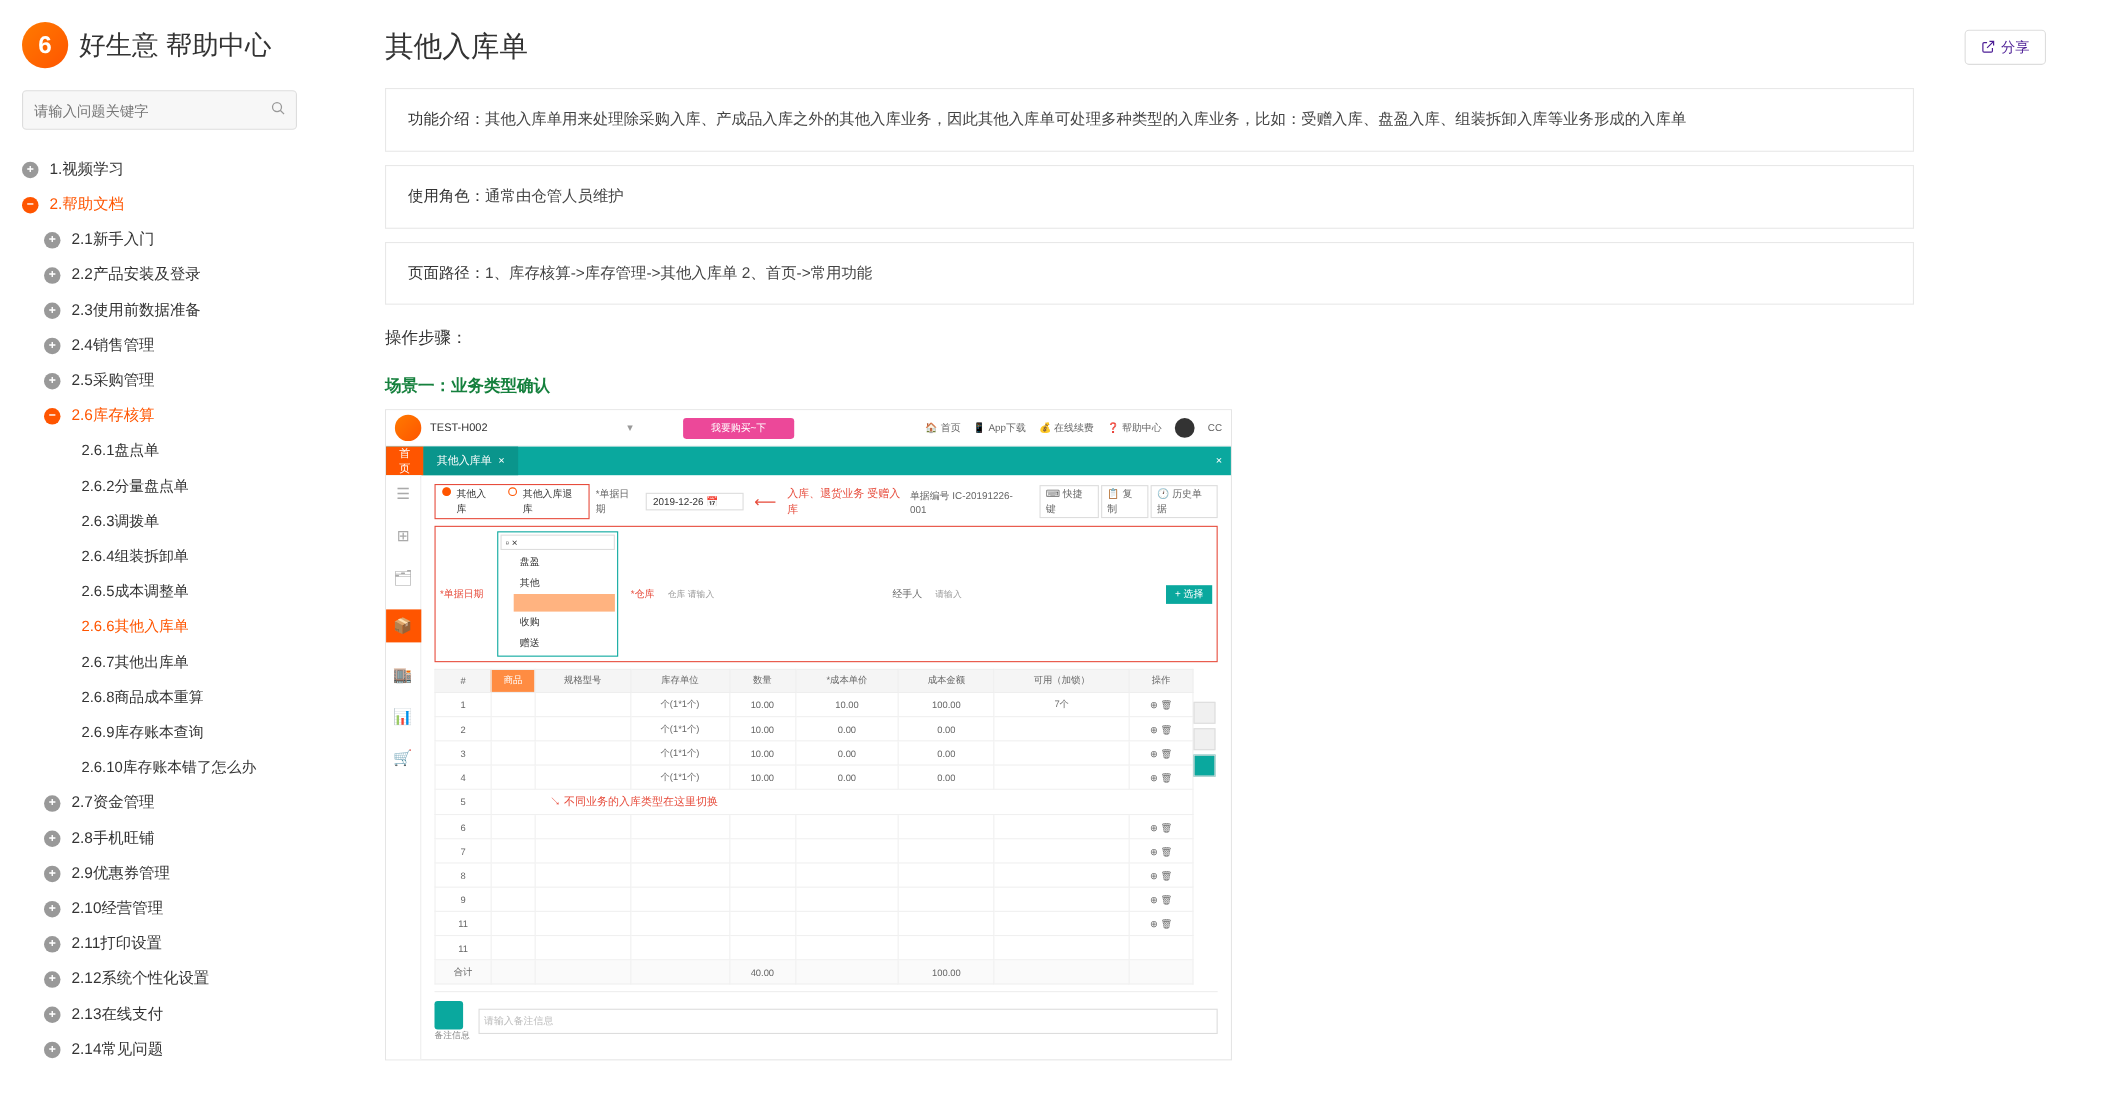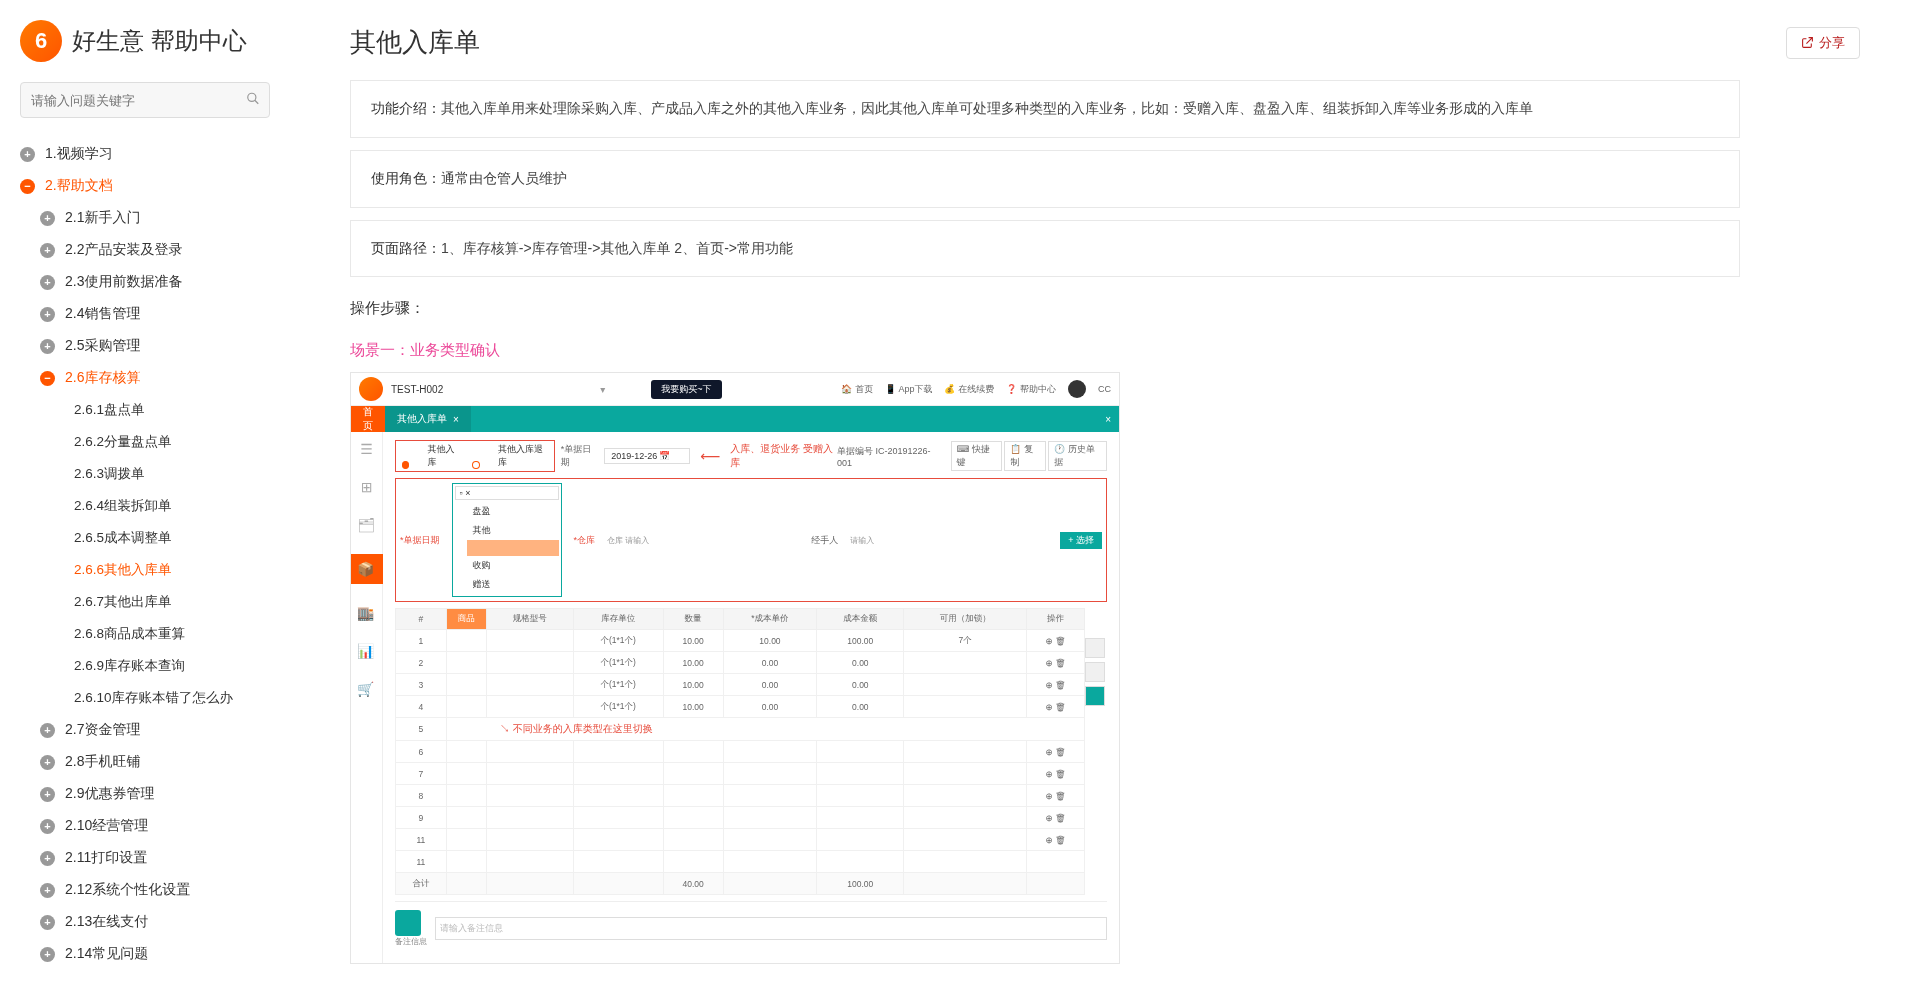--- a/index.html
+++ b/index.html
@@ -15,46 +15,46 @@
 .tree{list-style:none;}
 .tree-item{padding:7px 0;cursor:pointer;display:flex;align-items:center;font-size:14px;color:#333;}
 .tree-item.active{color:#ff5500;}
 .tree-item.sub{padding-left:20px;}
 .tree-item.sub2{padding-left:54px;font-size:13.5px;}
 .plus-icon{width:15px;height:15px;border-radius:50%;background:#999;color:#fff;display:inline-flex;align-items:center;justify-content:center;font-size:11px;margin-right:10px;font-weight:bold;flex-shrink:0;}
 .minus-icon{width:15px;height:15px;border-radius:50%;background:#ff5500;color:#fff;display:inline-flex;align-items:center;justify-content:center;font-size:11px;margin-right:10px;font-weight:bold;flex-shrink:0;}
 .main{flex:1;padding:25px 60px;min-width:0;}
 .top-row{display:flex;justify-content:space-between;align-items:center;margin-bottom:20px;}
 .page-title{font-size:26px;font-weight:500;color:#333;}
-.share-btn{border:1px solid #ddd;background:#fff;padding:6px 14px;border-radius:4px;font-size:13px;cursor:pointer;display:flex;align-items:center;gap:5px;color:#b91c1c;}
+.share-btn{border:1px solid #ddd;background:#fff;padding:6px 14px;border-radius:4px;font-size:13px;cursor:pointer;display:flex;align-items:center;gap:5px;color:#4c1d95;}
 .content-wrap{max-width:1390px;}
 .info-box{border:1px solid #e8e8e8;padding:16px 20px;margin-bottom:12px;font-size:14px;line-height:1.7;color:#444;}
 .lbl{color:#333;}
 .body-text{font-size:15px;line-height:2;color:#333;margin-bottom:6px;margin-top:16px;}
-.scene-title{font-size:15px;font-weight:400;color:#ec4899;margin:18px 0 10px;}
+.scene-title{font-size:15px;font-weight:700;color:#15803d;margin:18px 0 10px;}
 .screenshot{border:1px solid #e5e5e5;width:770px;margin:12px 0;background:#fff;font-size:10px;}
 .ss-header{background:#fff;display:flex;align-items:center;padding:4px 8px;border-bottom:1px solid #eee;}
 .ss-logo{width:24px;height:24px;background:linear-gradient(135deg,#ff7a00,#ff5500);border-radius:50%;margin-right:8px;}
 .ss-title{font-size:10px;color:#333;flex:1;}
-.ss-trial-btn{background:#0f172a;color:#fff;padding:3px 10px;border-radius:3px;font-size:9px;margin:0 120px 0 40px;}
+.ss-trial-btn{background:#ec4899;color:#fff;padding:3px 25px;border-radius:3px;font-size:9px;margin:0 120px 0 40px;}
 .ss-top-icons{display:flex;gap:12px;font-size:9px;color:#666;align-items:center;}
 .ss-avatar{width:18px;height:18px;border-radius:50%;background:#333;}
 .ss-tabs{background:#0aa89e;display:flex;align-items:center;height:26px;}
 .ss-tab{color:#fff;padding:0 12px;font-size:10px;height:100%;display:flex;align-items:center;}
 .ss-tab.home{background:#ff5500;width:34px;justify-content:center;}
 .ss-tab.active{background:#0a958c;}
 .ss-tab-close{margin-left:6px;}
 .ss-body{display:flex;}
 .ss-left-nav{width:32px;background:#fff;border-right:1px solid #eee;display:flex;flex-direction:column;align-items:center;padding-top:8px;gap:20px;}
 .ss-nav-icon{width:18px;height:18px;color:#aaa;display:flex;align-items:center;justify-content:center;font-size:14px;}
 .ss-nav-icon.active{background:#ff5500;color:#fff;width:32px;height:30px;}
 .ss-content{flex:1;padding:8px 12px;}
 .ss-row1{display:flex;align-items:center;margin-bottom:6px;justify-content:space-between;}
 .ss-radio-group{border:1.5px solid #e74c3c;padding:2px 6px;display:flex;gap:12px;font-size:9px;}
-.ss-radio{display:flex;align-items:flex-end;gap:18px;}
+.ss-radio{display:flex;align-items:flex-start;gap:5px;}
 .ss-radio-dot{width:8px;height:8px;border:1px solid #ff5500;border-radius:50%;}
 .ss-radio-dot.checked{background:#ff5500;}
 .ss-date-input{border:1px solid #ddd;padding:2px 6px;font-size:9px;width:90px;}
 .ss-red-arrow{color:#e74c3c;font-size:14px;margin:0 4px;}
 .ss-red-text{color:#e74c3c;font-size:10px;}
 .ss-doc-no{font-size:9px;color:#666;}
 .ss-toolbar{display:flex;gap:2px;font-size:9px;color:#666;}
 .ss-tool-item{border:1px solid #ddd;padding:1px 5px;}
 .ss-row2{display:flex;align-items:center;margin-bottom:6px;gap:12px;font-size:9px;border:1.5px solid #e74c3c;padding:4px;position:relative;}
 .ss-field-label{color:#e74c3c;}

